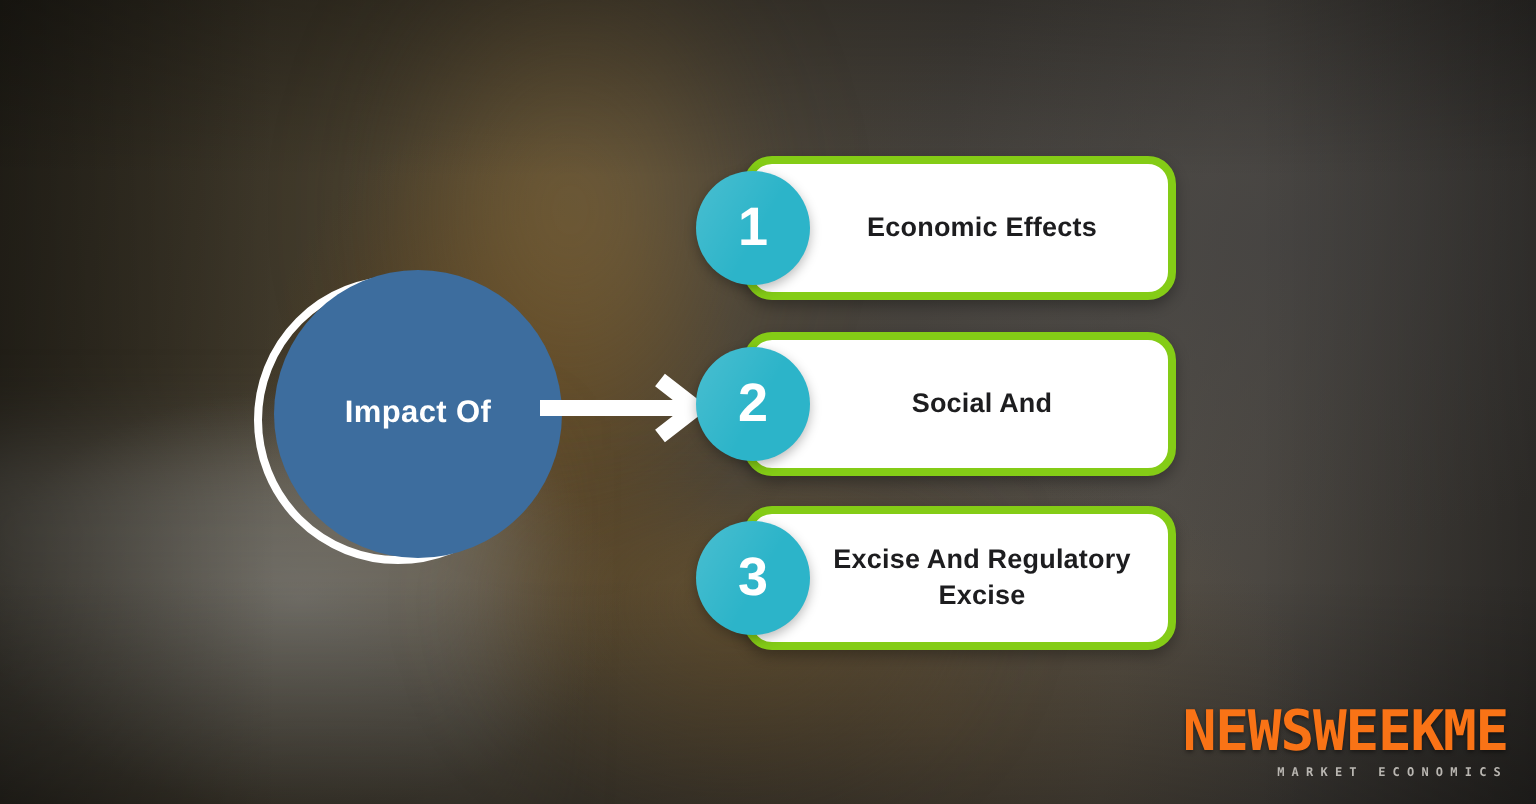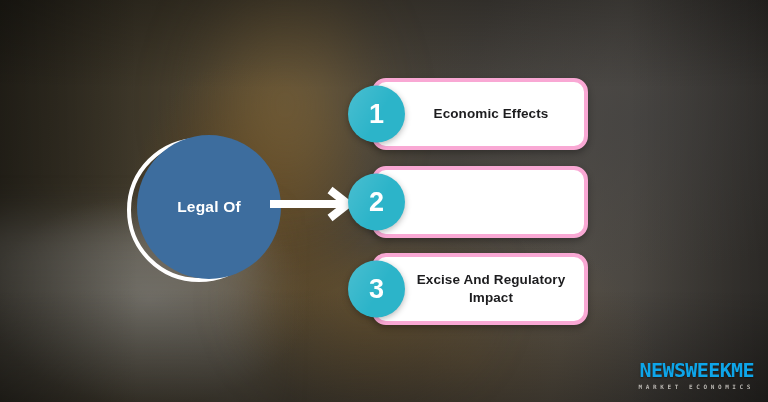--- a/index.html
+++ b/index.html
@@ -117,21 +117,21 @@
     height: 36px;
   }
 
   
   .card {
     position: absolute;
     left: 372px;
     width: 216px;
     height: 72px;
     background: #ffffff;
-    border: 4px solid #f9a8d4;
+    border: 4px solid #84cc16;
     border-radius: 14px;
     box-sizing: border-box;
     box-shadow: 0 3px 7px rgba(0,0,0,0.30);
   }
   .card-text {
     position: absolute;
     left: 32px;
     right: 10px;
     top: 50%;
     transform: translateY(-50%);
@@ -172,23 +172,23 @@
   .card-3 { top: 253px; }
 
   
   .logo {
     position: absolute;
     right: 14px;
     bottom: 12px;
     text-align: right;
   }
   .logo-word {
-    color: #0ea5e9;
+    color: #f97316;
     font-family: "DejaVu Sans Mono", monospace;
-    font-size: 20px;
+    font-size: 28px;
     font-weight: bold;
     letter-spacing: -0.6px;
     line-height: 1;
     text-shadow: 0 1px 2px rgba(0,0,0,0.45);
   }
   .logo-tag {
     margin-top: 4px;
     color: #b9b6b1;
     font-family: "DejaVu Sans Mono", monospace;
     font-size: 6px;
@@ -205,21 +205,21 @@
   <div class="bg-base"></div>
   <div class="bg-gavel"></div>
   <div class="bg-block-left"></div>
   <div class="bg-block-center"></div>
   <div class="bg-vignette"></div>
 
   <div class="hub">
     <div class="hub-ring"></div>
     <div class="hub-disc"></div>
     <div class="hub-label">
-      <span>Legal Of</span>
+      <span>Impact Of</span>
     </div>
   </div>
 
   <div class="arrow">
     <svg width="90" height="36" viewBox="0 0 90 36" aria-hidden="true">
       <path d="M2 18 L74 18" stroke="#ffffff" stroke-width="8" stroke-linecap="butt" fill="none"></path>
       <path d="M62 4 L80 18 L62 32" stroke="#ffffff" stroke-width="8" stroke-linecap="butt" stroke-linejoin="miter" fill="none"></path>
     </svg>
   </div>
 
@@ -232,31 +232,32 @@
       <span>Economic Effects</span>
     </div>
   </div>
 
   <div class="card card-2">
     <div class="badge">
       <span>2</span>
       <span class="badge-sheen"></span>
     </div>
     <div class="card-text">
+      <div>Social And</div>
     </div>
   </div>
 
   <div class="card card-3">
     <div class="badge">
       <span>3</span>
       <span class="badge-sheen"></span>
     </div>
     <div class="card-text">
       <div>Excise And Regulatory</div>
-      <div>Impact</div>
+      <div>Excise</div>
     </div>
   </div>
 
   <div class="logo">
     <div class="logo-word">NEWSWEEKME</div>
     <div class="logo-tag">MARKET ECONOMICS</div>
   </div>
 
 </div>
 

